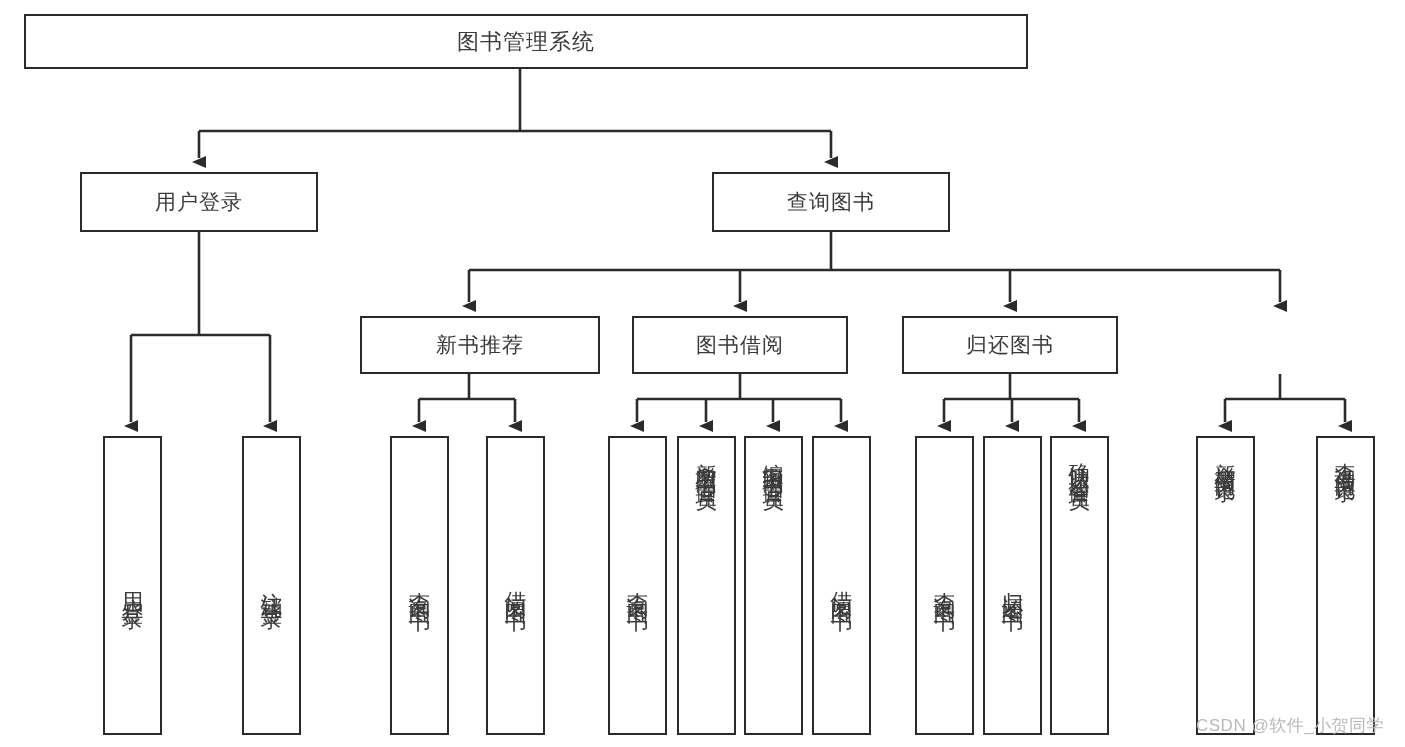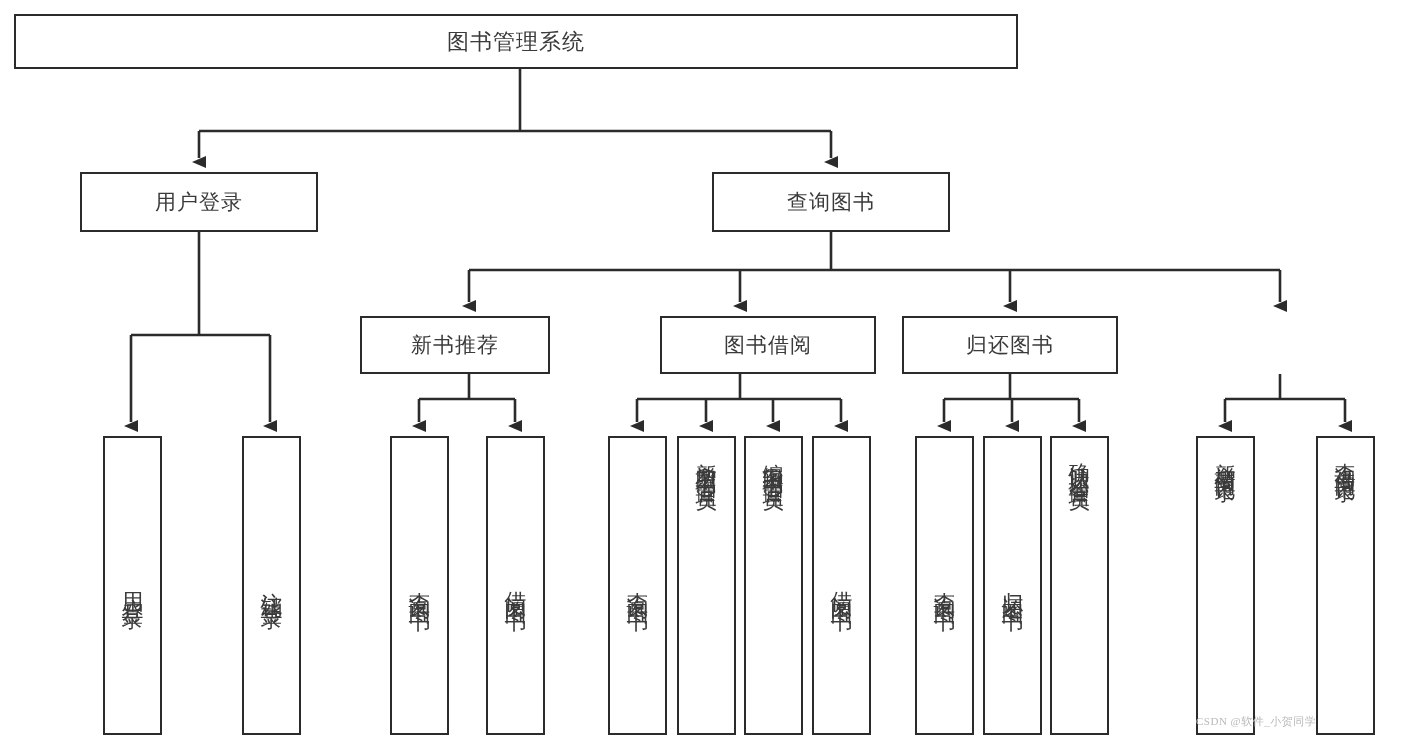--- a/index.html
+++ b/index.html
@@ -24,30 +24,30 @@
   }
   .node .lbl{
     font-size:21px;
     line-height:1.15;
     letter-spacing:1px;
     white-space:nowrap;
     color:#3a3a3a;
   }
 
   
-  #n-root{left:14px;top:14px;width:1004px;height:55px;}
+  #n-root{left:24px;top:14px;width:1004px;height:55px;}
   #n-root .lbl{font-size:22px;}
 
   
   #n-userlogin{left:80px;top:172px;width:238px;height:60px;}
   #n-bookmgmt{left:712px;top:172px;width:238px;height:60px;}
 
   
-  #n-newrec{left:360px;top:316px;width:190px;height:58px;}
-  #n-borrow{left:632px;top:316px;width:216px;height:58px;margin-left:28px;}
+  #n-newrec{left:360px;top:316px;width:240px;height:58px;}
+  #n-borrow{left:632px;top:316px;width:216px;height:58px;}
   #n-current{left:902px;top:316px;width:216px;height:58px;}
   #n-record{left:1172px;top:316px;width:216px;height:58px;}
 
   
   .leaf{
     position:absolute;
     box-sizing:border-box;
     background:#ffffff;
     border:2.5px solid #2b2b2b;
     top:436px;
@@ -70,25 +70,25 @@
   .leaf.tall-text .vlbl{font-size:21px;letter-spacing:4px;}
   .leaf.mid-text{align-items:center;padding-top:0;}
 
   
   #wires{position:absolute;left:0;top:0;width:1405px;height:747px;}
 
   
   #watermark{
     position:absolute;
     left:1196px;top:714px;
-    font-size:11px;
+    font-size:17px;
     color:#b9b9b9;
     white-space:nowrap;
     letter-spacing:0.5px;
-    font-family:Liberation Serif, serif;
+    font-family:Liberation Sans, sans-serif;
   }
 </style>
 </head>
 <body>
 
 <div id="stage">
 
   <svg id="wires" viewBox="0 0 1405 747" xmlns="http://www.w3.org/2000/svg">
     <defs>
       <marker id="arrow" markerWidth="12" markerHeight="14" refX="2" refY="7" orient="auto" markerUnits="userSpaceOnUse">

